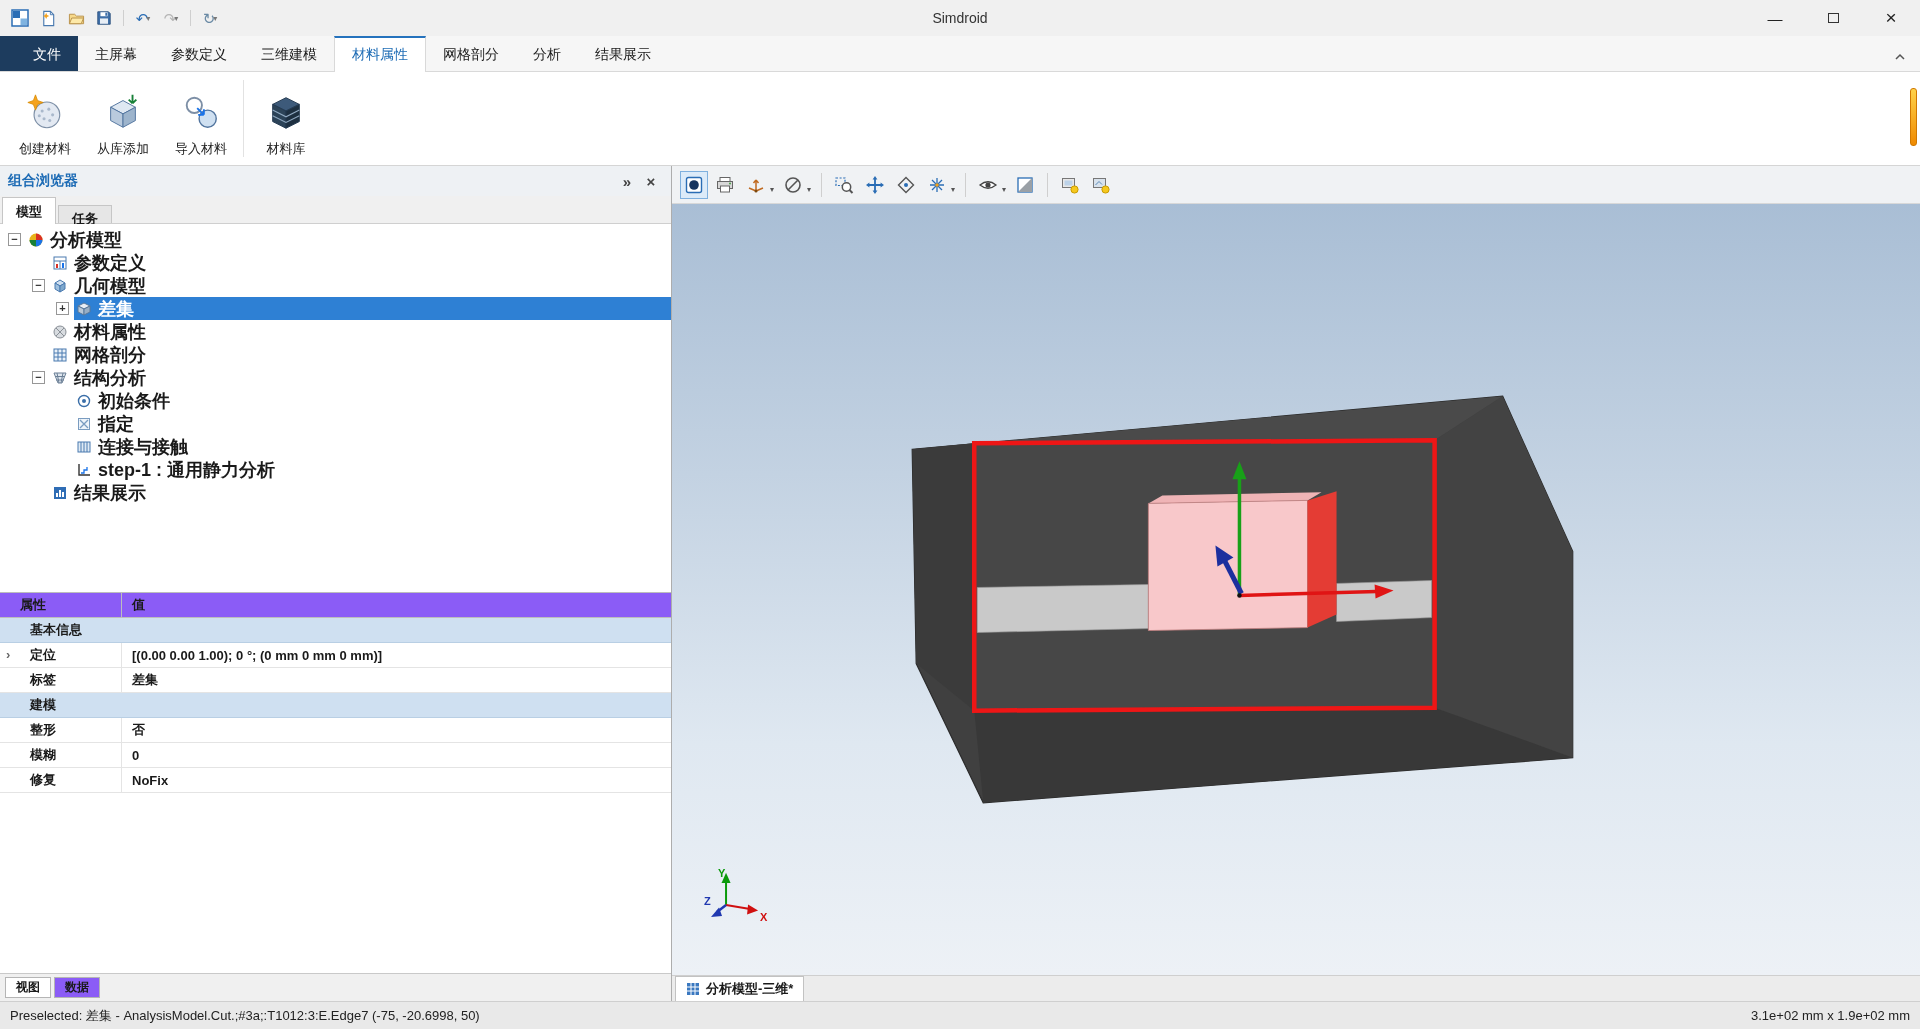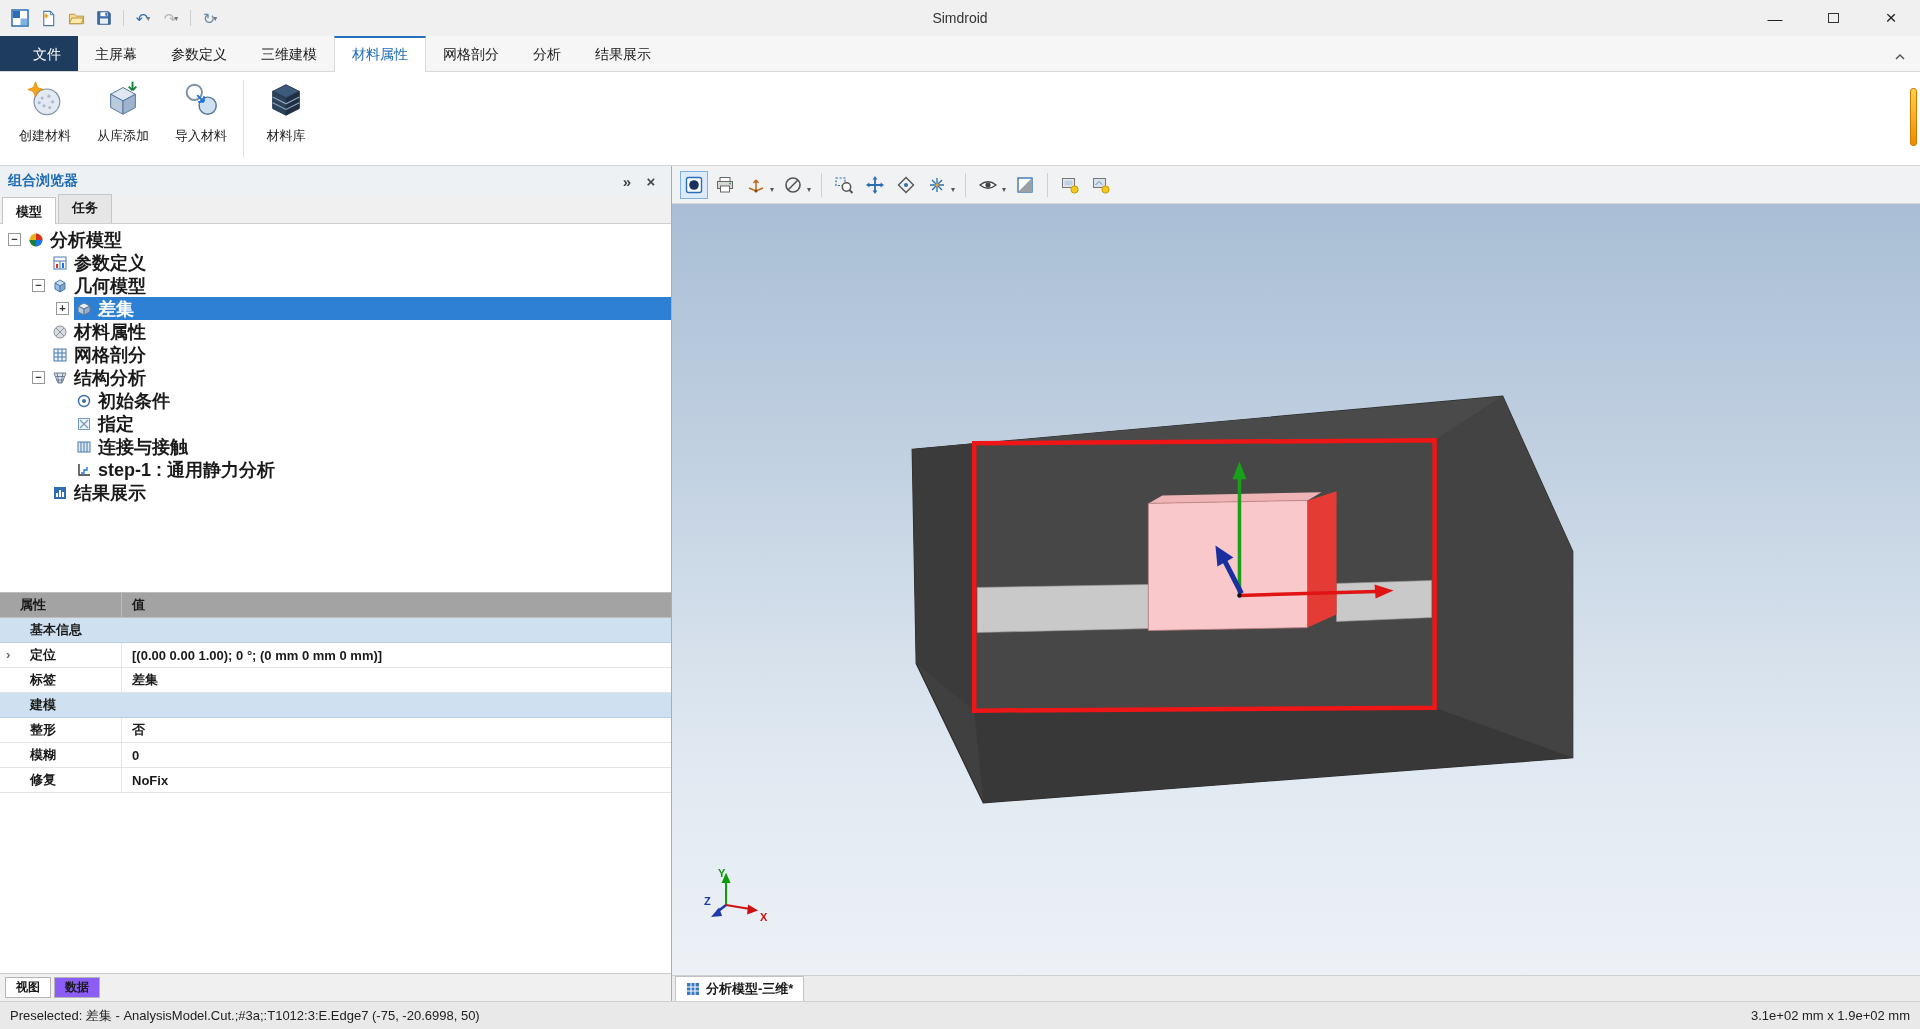--- a/index.html
+++ b/index.html
@@ -23,55 +23,55 @@
 
   
   .tabrow { height:36px; background:#f6f6f6; display:flex; align-items:stretch; border-bottom:1px solid #d9d9d9; position:relative; flex:0 0 36px; }
   .rtab { padding:0 17px; line-height:36px; font-size:14px; color:#1a1a1a; }
   .rtab.file { background:#1d3c5e; color:#fff; min-width:78px; text-align:right; }
   .rtab.active { background:#fff; color:#1e6cb5; border-left:1px solid #d9d9d9; border-right:1px solid #d9d9d9; border-top:2px solid #2472bd; line-height:33px; margin-bottom:-1px; }
   .collapse-chev { position:absolute; right:14px; top:13px; }
 
   
   .ribbon { height:94px; background:#fff; border-bottom:1px solid #d5d5d5; display:flex; align-items:stretch; padding-left:6px; flex:0 0 94px; }
-  .rbtn { width:78px; display:flex; flex-direction:column; align-items:center; justify-content:flex-start; padding-top:7px; gap:5px; }
+  .rbtn { width:78px; display:flex; flex-direction:column; align-items:center; justify-content:flex-start; padding-top:20px; gap:5px; }
   .rlabel { font-size:13px; color:#222; }
   .rsep { width:1px; background:#e2e2e2; margin:8px 3px; }
   .ribbonscroll { position:absolute; right:3px; top:88px; width:7px; height:58px; border-radius:3px;
                   background:linear-gradient(180deg,#ffd24a,#ef8a00); border:1px solid #d07800; z-index:5; }
 
   
   .main { flex:1 1 auto; display:flex; min-height:0;font-weight:bold; }
 
   
   .leftpanel { width:672px; flex:0 0 672px; border-right:1px solid #adadad; display:flex; flex-direction:column; background:#fff; }
   .phdr { height:30px; flex:0 0 30px; background:#eef1f4; display:flex; align-items:center; padding:0 8px; color:#1e6cb5; font-size:14px; }
   .phdr .sp { flex:1; }
   .hbtn { width:24px; text-align:center; color:#444; font-size:15px; }
   .ptabs { height:28px; flex:0 0 28px; background:#f0f0f0; display:flex; align-items:flex-end; padding-left:2px; border-bottom:1px solid #cfcfcf; }
-  .ptab { padding:0 13px; height:29px; line-height:25px; font-size:13px; border:1px solid #c6c6c6; border-bottom:none; background:#e6e6e6; margin-right:2px; }
+  .ptab { padding:0 13px; height:18px; line-height:25px; font-size:13px; border:1px solid #c6c6c6; border-bottom:none; background:#e6e6e6; margin-right:2px; }
   .ptab.active { background:#fff; height:27px; line-height:27px; margin-bottom:-1px; }
 
   
   .tree { height:368px; flex:0 0 368px; overflow:hidden; padding-top:4px; background:#fff; }
   .trow { height:23px; display:flex; align-items:center; }
   .lv0 { padding-left:8px; } .lv1 { padding-left:32px; } .lv2 { padding-left:56px; }
   .exp { width:13px; height:13px; flex:0 0 13px; border:1px solid #979797; background:#fff; font-size:11px; line-height:10px;
          text-align:center; margin-right:5px; color:#333; }
   .noexp { width:13px; flex:0 0 13px; margin-right:5px; }
   .rowbody { display:flex; align-items:center; flex:1; height:100%; padding-left:2px; }
   .ticon { width:16px; height:16px; flex:0 0 16px; margin-right:6px; display:flex; }
   .ticon svg { width:16px; height:16px; }
   .tlabel { font-size:18px; white-space:nowrap; }
   .trow.sel .rowbody { background:#2e80d4; }
   .trow.sel .tlabel { color:#fff; }
 
   
   .pgrid { border-top:1px solid #bdbdbd; }
-  .phead { height:25px; background:#a3a3a3; display:flex; align-items:stretch; border-bottom:1px solid #bdbdbd; }
+  .phead { height:25px; background:#8b5cf6; display:flex; align-items:stretch; border-bottom:1px solid #bdbdbd; }
   .phead .c1 { width:122px; flex:0 0 122px; padding-left:20px; display:flex; align-items:center; border-right:1px solid #bdbdbd; }
   .phead .c2 { flex:1; padding-left:10px; display:flex; align-items:center; }
   .prow { height:25px; display:flex; align-items:stretch; border-bottom:1px solid #e4e4e4; position:relative; background:#fff; }
   .prow .chev { position:absolute; left:6px; top:4px; color:#666; font-size:13px; }
   .prow .c1 { width:122px; flex:0 0 122px; padding-left:30px; display:flex; align-items:center; border-right:1px solid #e4e4e4;text-align:center; }
   .prow .c2 { flex:1; padding-left:10px; display:flex; align-items:center; white-space:nowrap; overflow:hidden; }
   .prow.section { background:#cfe0f1; border-bottom:1px solid #b9cfe4; padding-left:30px; align-items:center; display:flex; }
   .pfill { flex:1 1 auto; background:#fff; }
 
   

